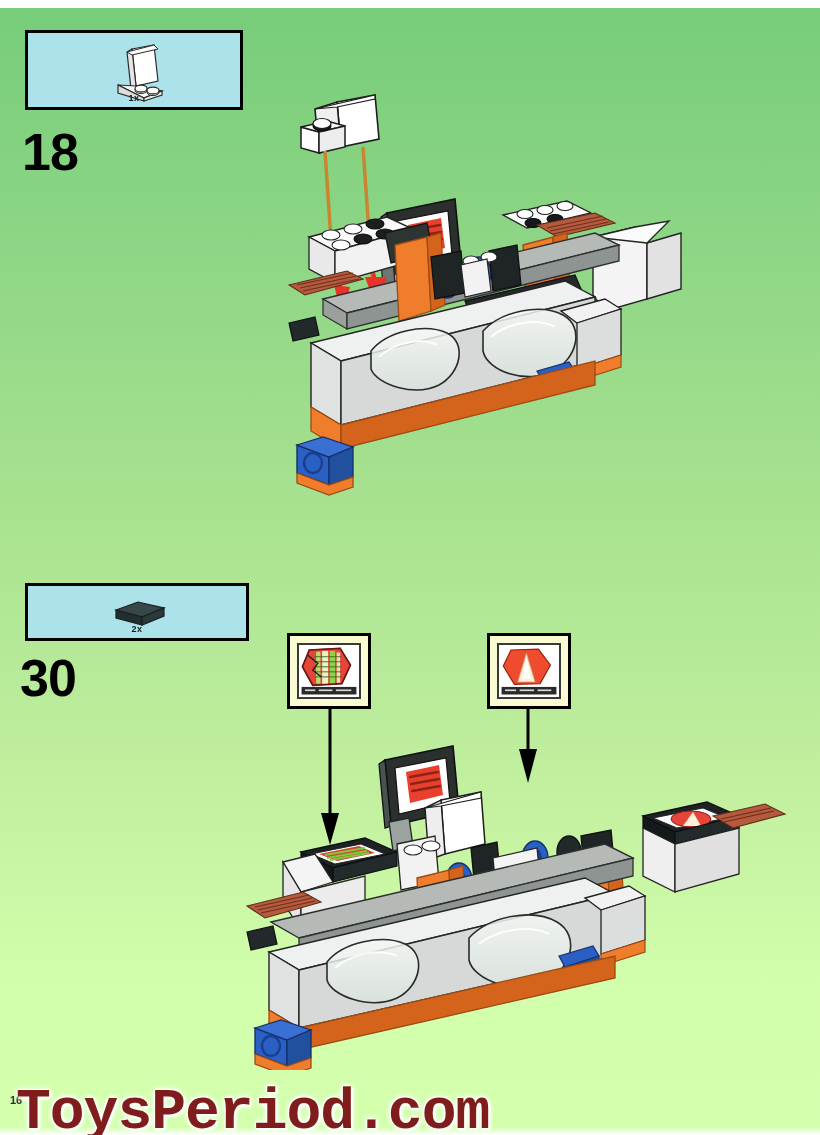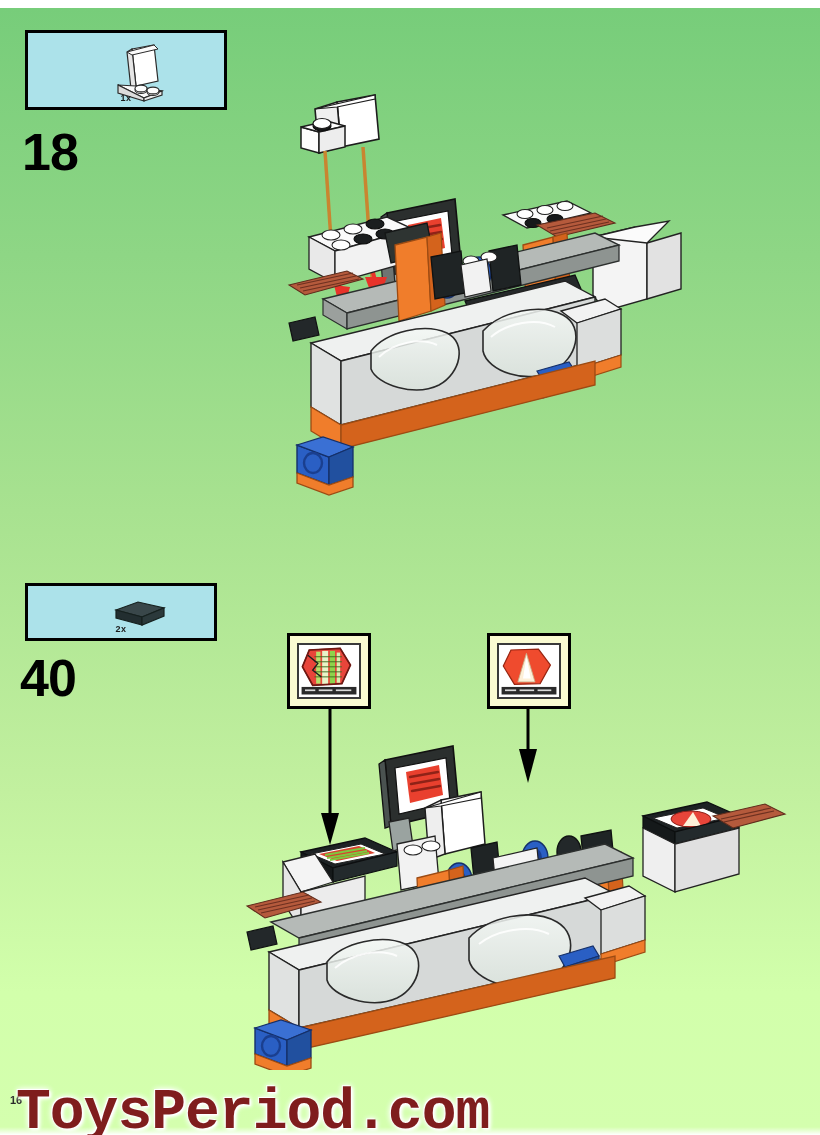--- a/index.html
+++ b/index.html
@@ -113,21 +113,21 @@
 </style>
 </head>
 <body>
 
 <div id="page">
 
   <div class="bg-top-fade"></div>
   <div class="bg"></div>
   <div class="bg-bottom-fade"></div>
 
-  <div class="callout" style="left:25px; top:30px; width:202px; height:80px;">
+  <div class="callout" style="left:25px; top:30px; width:218px; height:80px;">
     <div class="callout-art">
       <svg width="218" height="80" viewBox="0 0 218 80">
 
         <g transform="translate(86,12)">
 
           <polygon points="18,4 40,0 44,36 22,41" fill="#ffffff" stroke="#2b2b2b" stroke-width="1.2"></polygon>
           <polygon points="13,7 18,4 22,41 17,44" fill="#e6e6e6" stroke="#2b2b2b" stroke-width="1.2"></polygon>
           <polygon points="13,7 40,0 44,4 18,10" fill="#fbfbfb" stroke="#2b2b2b" stroke-width="1"></polygon>
 
           <polygon points="4,40 22,41 48,46 30,53" fill="#fafafa" stroke="#2b2b2b" stroke-width="1.2"></polygon>
@@ -285,34 +285,34 @@
         <polygon points="22,360 48,352 78,362 54,372" fill="#3a70d4" stroke="#15306a" stroke-width="1.3"></polygon>
         <ellipse cx="38" cy="378" rx="9" ry="10" fill="none" stroke="#1a3f8f" stroke-width="2.4"></ellipse>
         <polygon points="54,372 78,362 78,392 54,400" fill="#21509f" stroke="#15306a" stroke-width="1.3"></polygon>
         <polygon points="22,388 54,400 78,392 78,402 54,410 22,398" fill="#f07d2b" stroke="#9c4b13" stroke-width="1.3"></polygon>
 
         <polygon points="14,238 40,232 44,250 18,256" fill="#23282a" stroke="#101212" stroke-width="1.2"></polygon>
       </g>
     </svg>
   </div>
 
-  <div class="callout" style="left:25px; top:583px; width:192px; height:58px;">
+  <div class="callout" style="left:25px; top:583px; width:224px; height:58px;">
     <div class="callout-art">
       <svg width="218" height="58" viewBox="0 0 218 58">
         <g transform="translate(88,14)">
           <polygon points="0,10 22,2 48,8 26,17" fill="#39474a" stroke="#16211f" stroke-width="1.2"></polygon>
           <polygon points="0,10 26,17 26,25 0,18" fill="#222e30" stroke="#16211f" stroke-width="1.2"></polygon>
           <polygon points="26,17 48,8 48,16 26,25" fill="#2b393b" stroke="#16211f" stroke-width="1.2"></polygon>
         </g>
       </svg>
     </div>
     <div class="callout-qty">2x</div>
   </div>
 
-  <div class="step-number" style="left:20px; top:652px;">40</div>
+  <div class="step-number" style="left:20px; top:652px;">30</div>
 
   <div class="sticker-callout" style="left:287px; top:633px; width:84px; height:76px;">
     <div class="sticker-inner">
       <svg width="100%" height="100%" viewBox="0 0 70 62" preserveAspectRatio="none">
         <polygon points="12,6 48,4 60,24 50,46 16,48 4,26" fill="#e8453a" stroke="#8c1f18" stroke-width="1.2"></polygon>
         <g>
           <rect x="20" y="8" width="5" height="38" fill="#b6e06a"></rect>
           <rect x="27" y="7" width="7" height="40" fill="#e8f3c8"></rect>
           <rect x="36" y="7" width="6" height="40" fill="#8ed34b"></rect>
           <rect x="44" y="9" width="4" height="36" fill="#d8eeb0"></rect>

